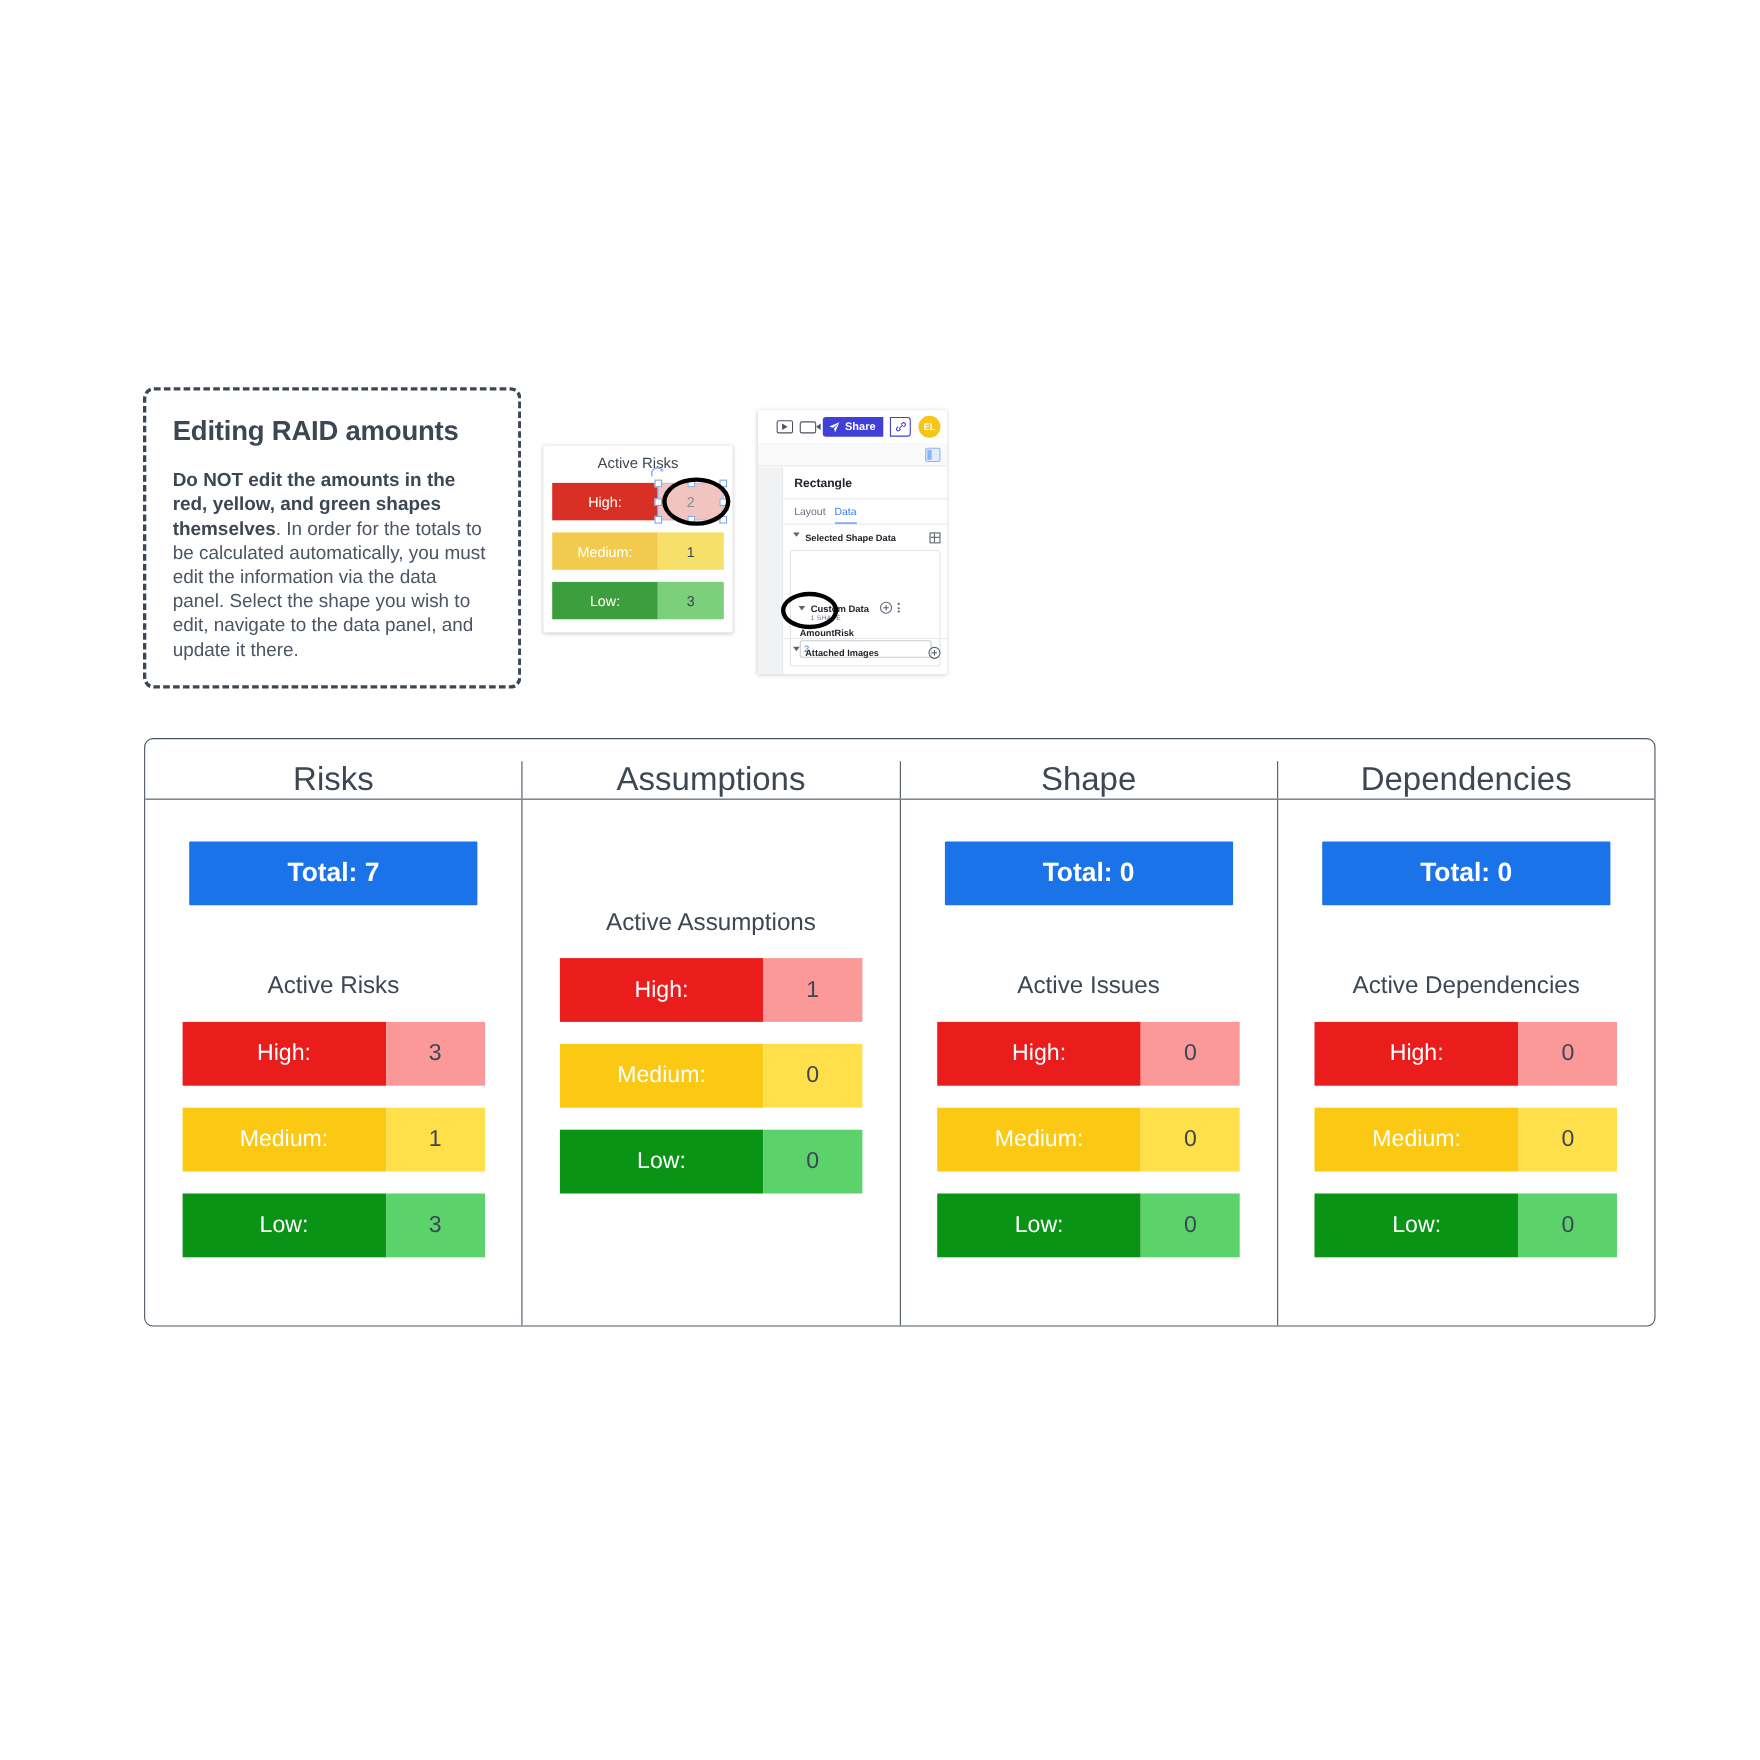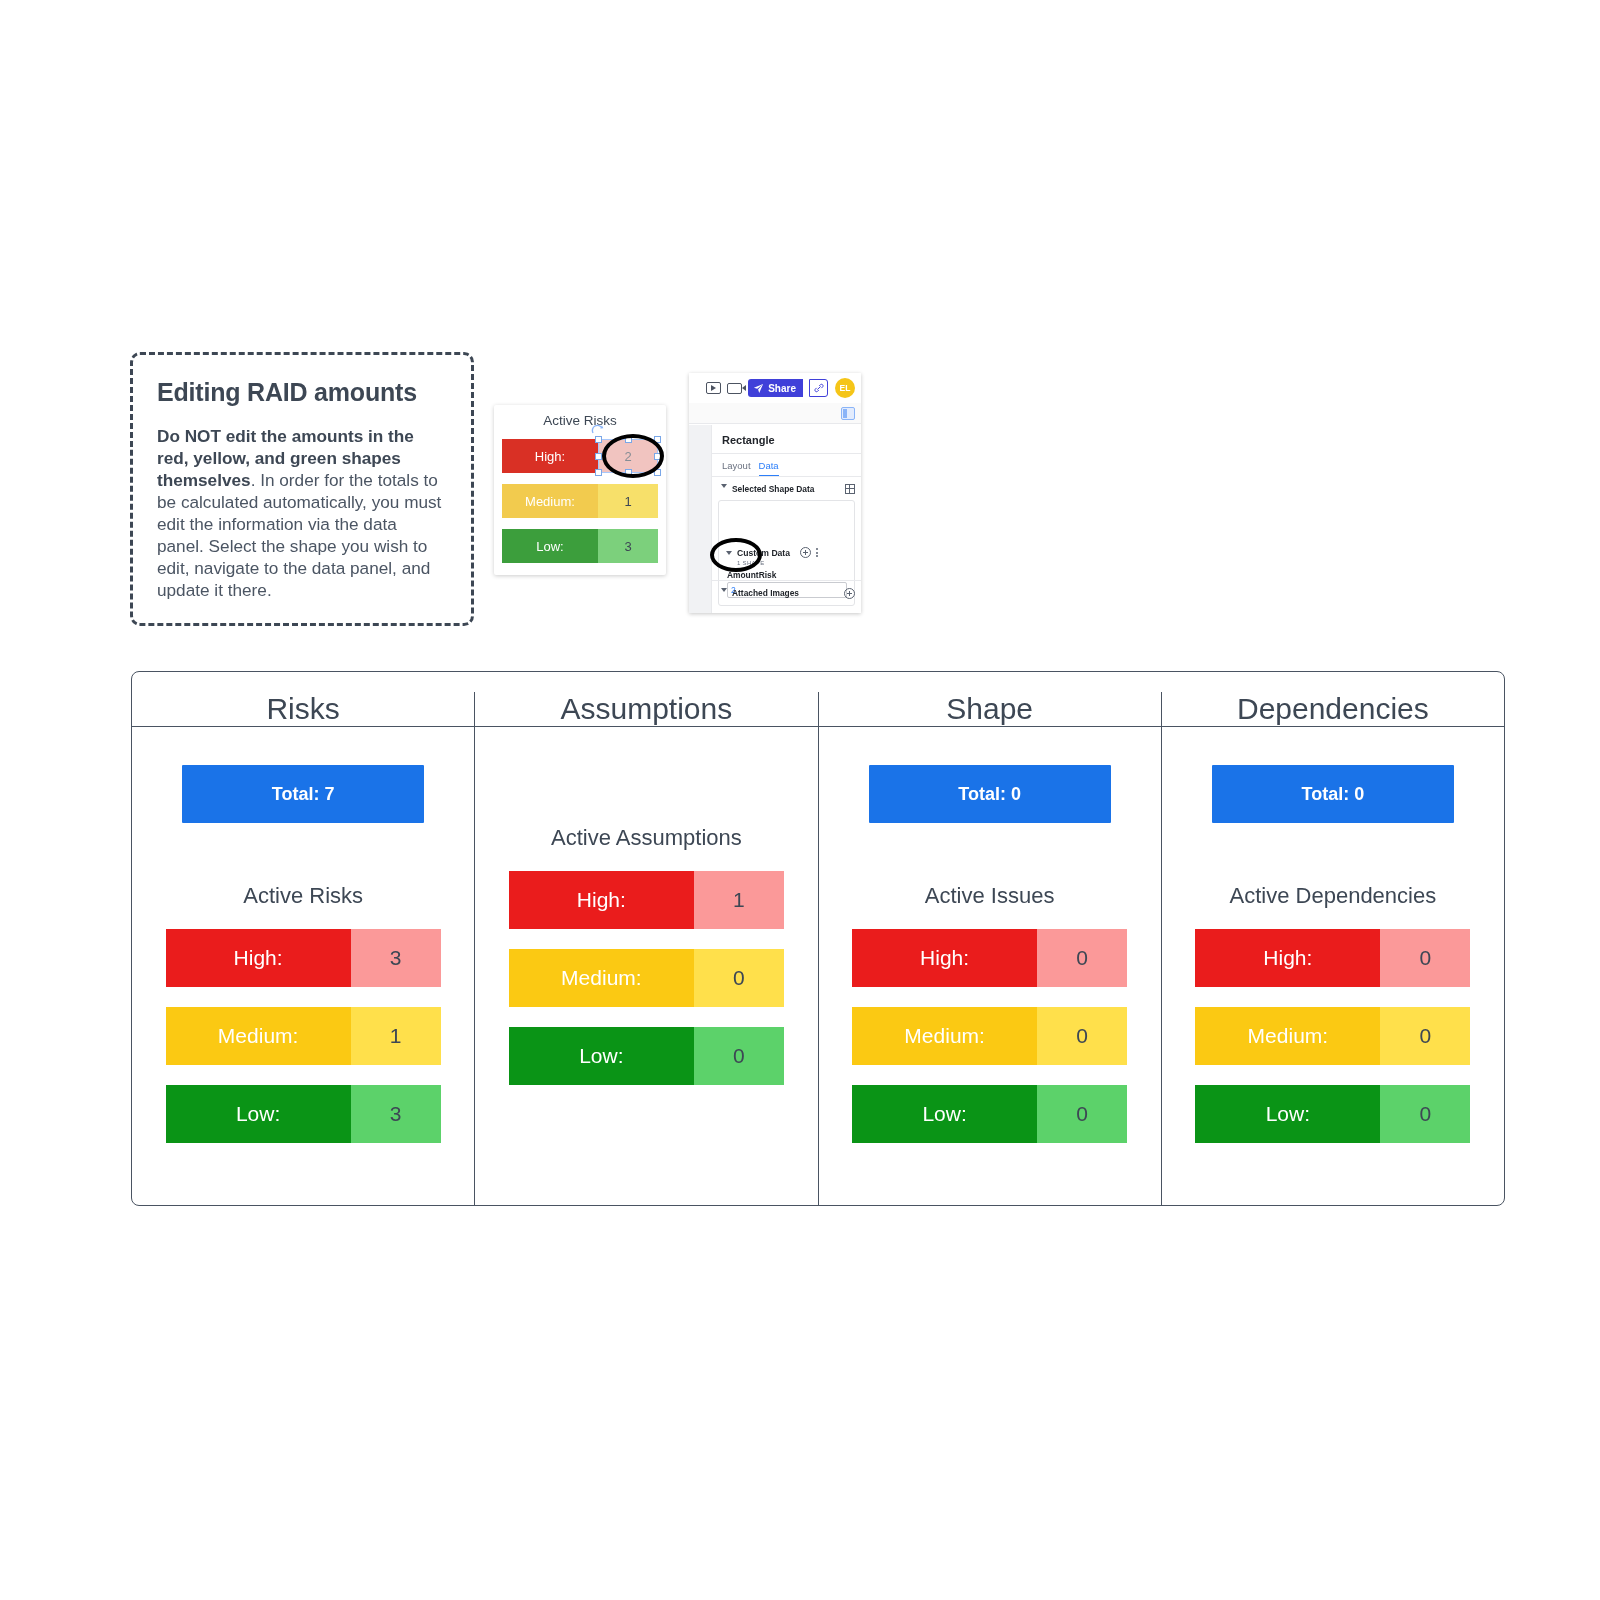--- a/index.html
+++ b/index.html
@@ -447,25 +447,25 @@
   .raid-col {
     flex: 1;
     border-right: 1.6px solid #4a5462;
     display: flex;
     flex-direction: column;
     align-items: center;
     padding-top: 38px;
   }
   .raid-col:last-child { border-right: none; }
   .total-bar {
-    width: 242px;
+    width: 262px;
     height: 58px;
     background: #1a73e8;
     color: #ffffff;
-    font-size: 18px;
+    font-size: 24px;
     font-weight: bold;
     display: flex;
     align-items: center;
     justify-content: center;
     border-radius: 1px;
   }
   .active-label {
     margin-top: 60px;
     font-size: 22px;
     color: #3d4754;

